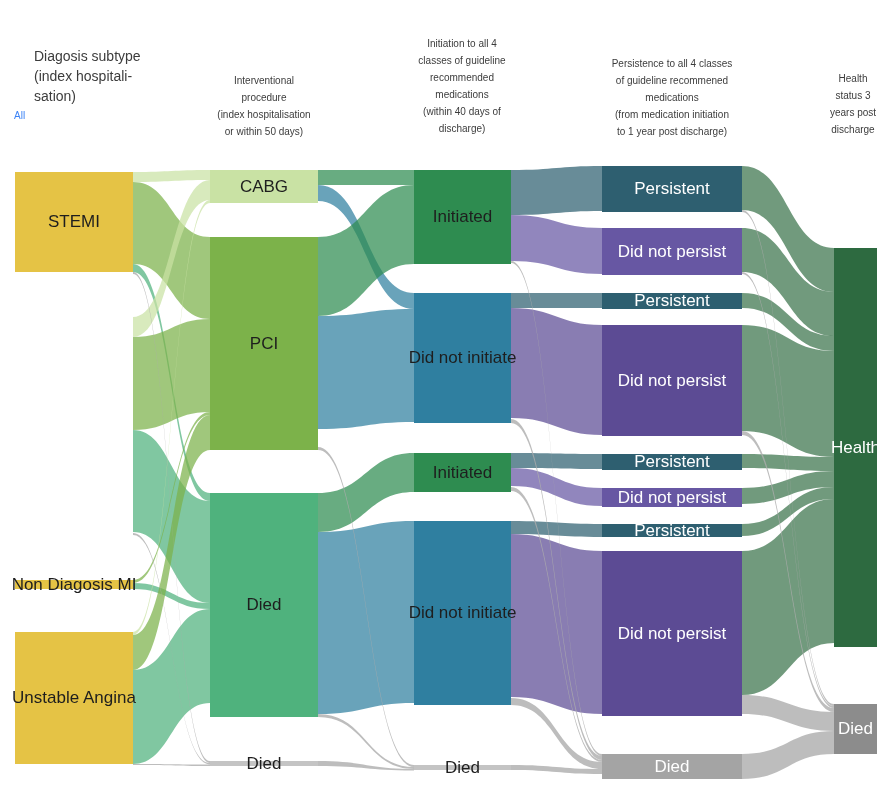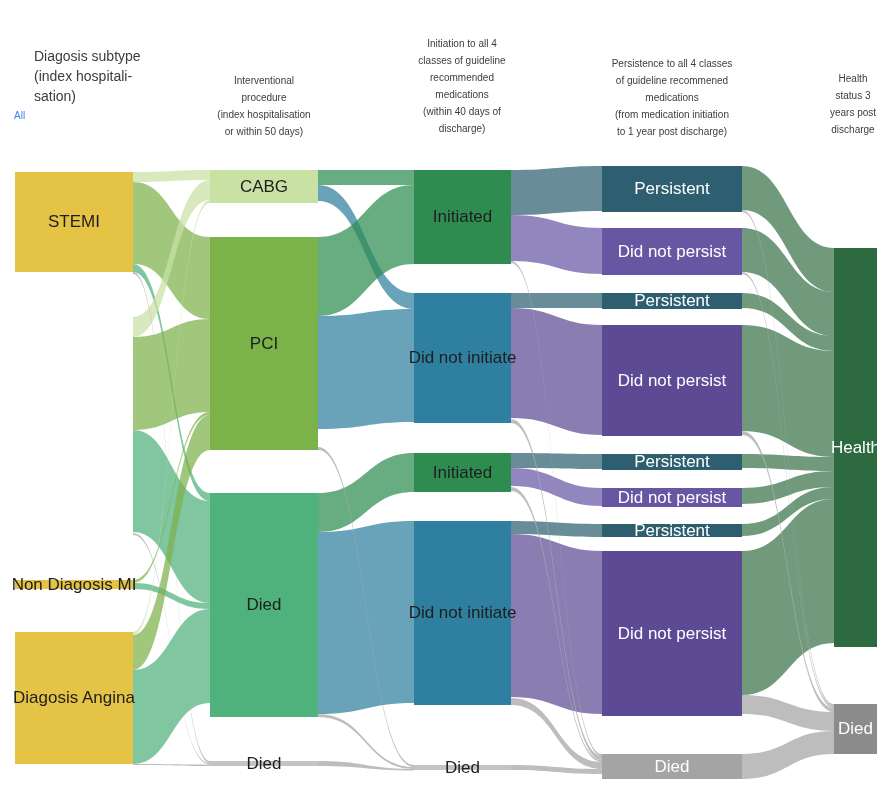--- a/index.html
+++ b/index.html
@@ -105,21 +105,21 @@
 status 3
 years post
 discharge</div>
 <div class="node" style="left: 15px; top: 172px; width: 118px; height: 100px; background: rgb(229, 195, 69);">
       <span class="node-label dark">STEMI</span>
     </div>
     <div class="node" style="left: 15px; top: 580px; width: 118px; height: 9px; background: rgb(229, 195, 69);">
       <span class="node-label dark">Non Diagosis MI</span>
     </div>
     <div class="node" style="left: 15px; top: 632px; width: 118px; height: 132px; background: rgb(229, 195, 69);">
-      <span class="node-label dark">Diagosis Angina</span>
+      <span class="node-label dark">Unstable Angina</span>
     </div>
     <div class="node" style="left: 210px; top: 170px; width: 108px; height: 33px; background: rgb(201, 226, 164);">
       <span class="node-label dark">CABG</span>
     </div>
     <div class="node" style="left: 210px; top: 237px; width: 108px; height: 213px; background: rgb(124, 178, 74);">
       <span class="node-label dark">PCI</span>
     </div>
     <div class="node" style="left: 210px; top: 493px; width: 108px; height: 224px; background: rgb(79, 178, 125);">
       <span class="node-label dark">Died</span>
     </div>

